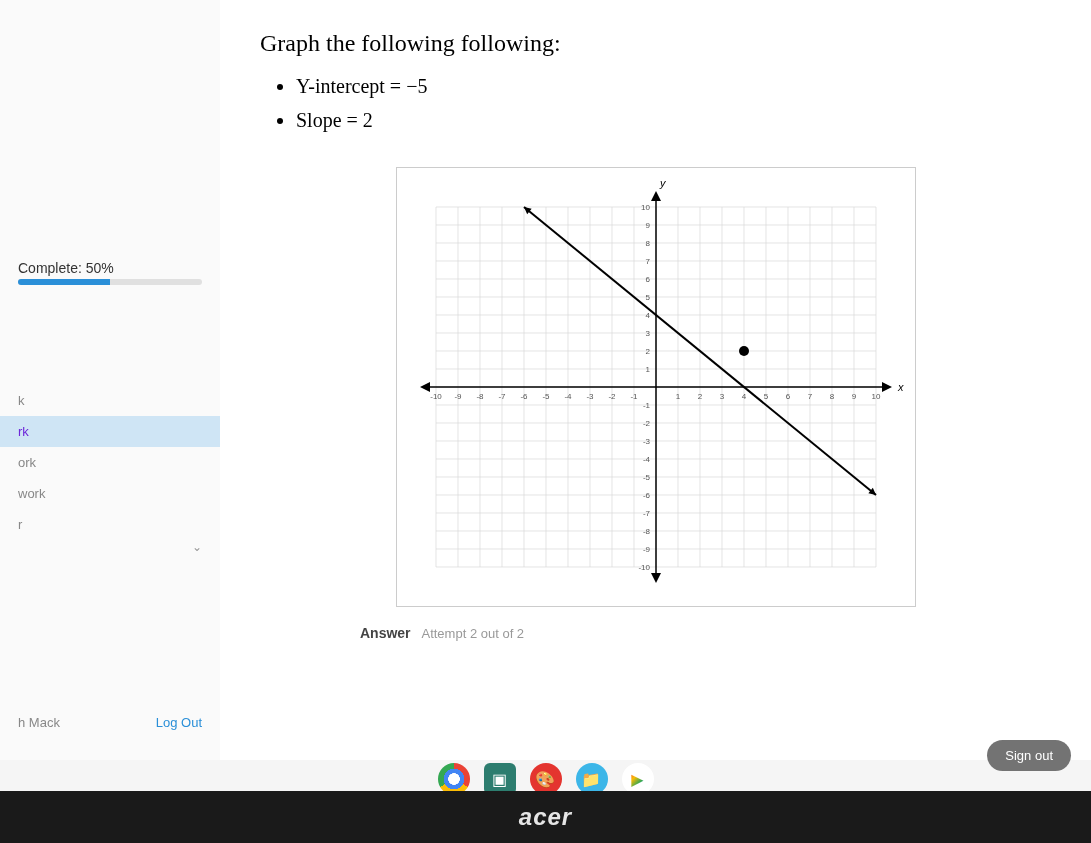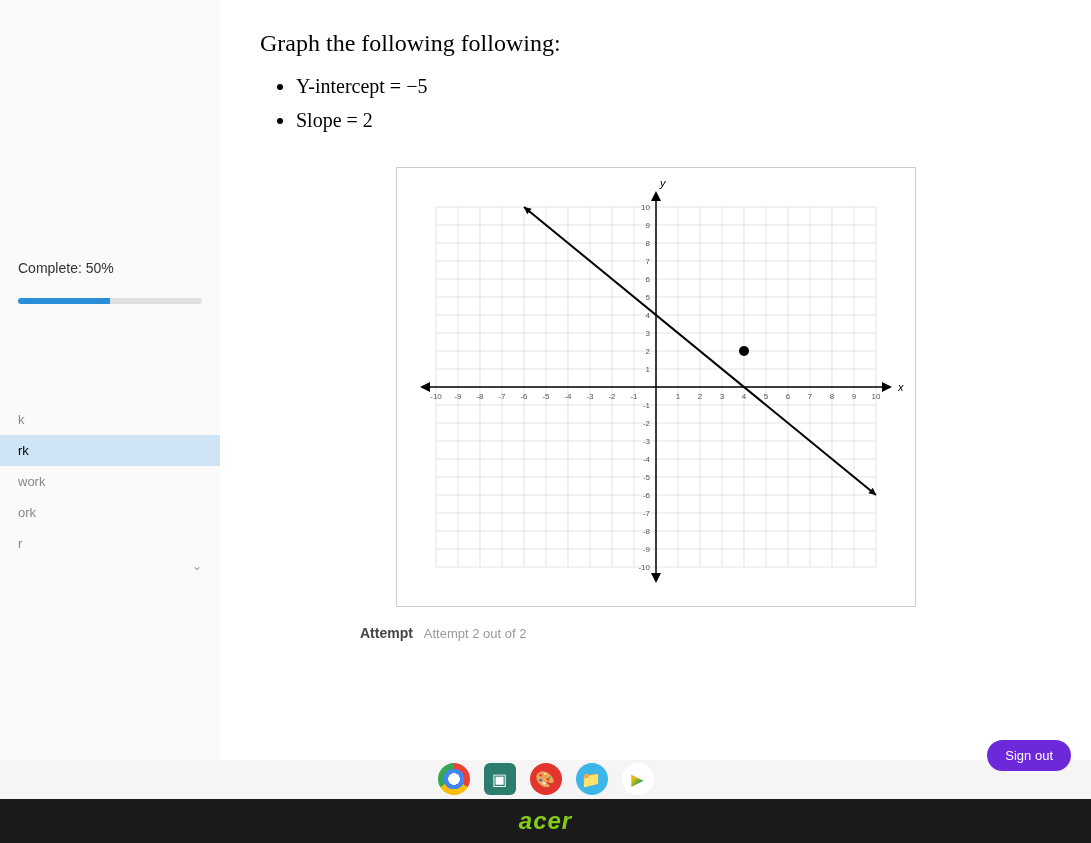--- a/index.html
+++ b/index.html
@@ -24,21 +24,21 @@
     flex-direction: column;
     font-family: -apple-system, Helvetica, Arial, sans-serif;
   }
   .progress-section {
     padding: 0 18px;
     margin-top: 240px;
   }
   .progress-label {
     font-size: 14px;
     color: #333;
-    margin-bottom: 22px;
+    margin-bottom: 3px;
   }
   .progress-bar {
     height: 6px;
     background: #e0e0e0;
     border-radius: 3px;
     overflow: hidden;
   }
   .progress-fill {
     height: 100%;
     width: 50%;
@@ -47,21 +47,21 @@
   .nav-list {
     margin-top: 100px;
     font-size: 13px;
     color: #888;
   }
   .nav-item {
     padding: 8px 18px;
   }
   .nav-item.active {
     background: #cfe5f5;
-    color: #000000;
+    color: #6d28d9;
   }
   .sidebar-footer {
     margin-top: auto;
     display: flex;
     justify-content: space-between;
     padding: 0 18px 10px;
     font-size: 13px;
     color: #888;
   }
   .logout { color: #2a8fd8; cursor: pointer; }
@@ -99,21 +99,21 @@
     font-family: -apple-system, Helvetica, Arial, sans-serif;
     font-size: 14px;
   }
   .answer-label { font-weight: bold; color:#444; }
   .attempt-text { color: #999; margin-left: 7px; font-size:13px;}
 
   .signout-btn {
     position: absolute;
     right: 20px;
     top: 740px;
-    background: #6d28d9;
+    background: #737373;
     color: #fff;
     border-radius: 18px;
     padding: 8px 18px;
     font-family: -apple-system, Arial, sans-serif;
     font-size: 13px;
     border: none;
     cursor: pointer;
   }
 
   .taskbar {
@@ -141,23 +141,23 @@
   .palette-icon { background: #e4342f; color:#fff;}
   .files-icon { background: #3cb6e8; color:#fff;}
   .play-icon { background: #fff; position:relative;}
   .play-icon::after{ content:"▶"; color:transparent; background: linear-gradient(135deg,#ea4335,#fbbc05,#34a853,#4285f4); -webkit-background-clip:text; background-clip:text;}
 
   .laptop-brand {
     position: absolute;
     bottom: 0;
     left: 0;
     width: 100%;
-    height: 44px;
+    height: 52px;
     background: #1a1a1a;
-    color: #84cc16;
+    color: #e5e5e5;
     display: flex;
     align-items: center;
     justify-content: center;
     font-family: Arial, sans-serif;
     font-style: italic;
     font-weight: bold;
     font-size: 24px;
     letter-spacing: 1px;
   }
   svg text { font-family: Arial, sans-serif; }
@@ -169,25 +169,29 @@
   <aside class="sidebar">
     <div class="progress-section">
       <div class="progress-label">Complete: 50%</div>
       <div class="progress-bar">
         <div class="progress-fill" style="width: 50%;"></div>
       </div>
     </div>
     <div class="nav-list">
       <div class="nav-item">k</div>
       <div class="nav-item active">rk</div>
+      <div class="nav-item">ork</div>
       <div class="nav-item">work</div>
-      <div class="nav-item">ork</div>
       <div class="nav-item">r</div>
     </div>
     <span class="dropdown-arrow">⌄</span>
+    <div class="sidebar-footer">
+      <span>h Mack</span>
+      <span class="logout">Log Out</span>
+    </div>
   </aside>
 
   <main class="main">
     <h2 class="question-heading">Graph the following following:</h2>
     <ul class="feature-list">
       <li>Y-intercept = −5</li>
       <li>Slope = 2</li>
     </ul>
 
     <div class="graph-container">
@@ -283,21 +287,21 @@
           <text x="492" y="214" font-size="11" font-style="italic">x</text>
           <text x="254" y="10" font-size="11" font-style="italic">y</text>
           <line x1="118" y1="30" x2="470" y2="318" stroke="#000" stroke-width="2"></line>
           <polygon points="118,30 125.63403336032367,31.723813984589214 121.20136882852283,37.141515079012464" fill="#000"></polygon>
           <polygon points="470,318 462.36596663967634,316.2761860154108 466.79863117147715,310.85848492098756" fill="#000"></polygon>
           <circle cx="338" cy="174" r="5" fill="#000"></circle>
         </svg>
     </div>
 
     <div class="answer-row">
-      <span class="answer-label">Attempt</span>
+      <span class="answer-label">Answer</span>
       <span class="attempt-text">Attempt 2 out of 2</span>
     </div>
   </main>
 </div>
 
 <button class="signout-btn">Sign out</button>
 
 <div class="taskbar">
   <div class="task-icon chrome-icon"></div>
   <div class="task-icon app2-icon">▣</div>

